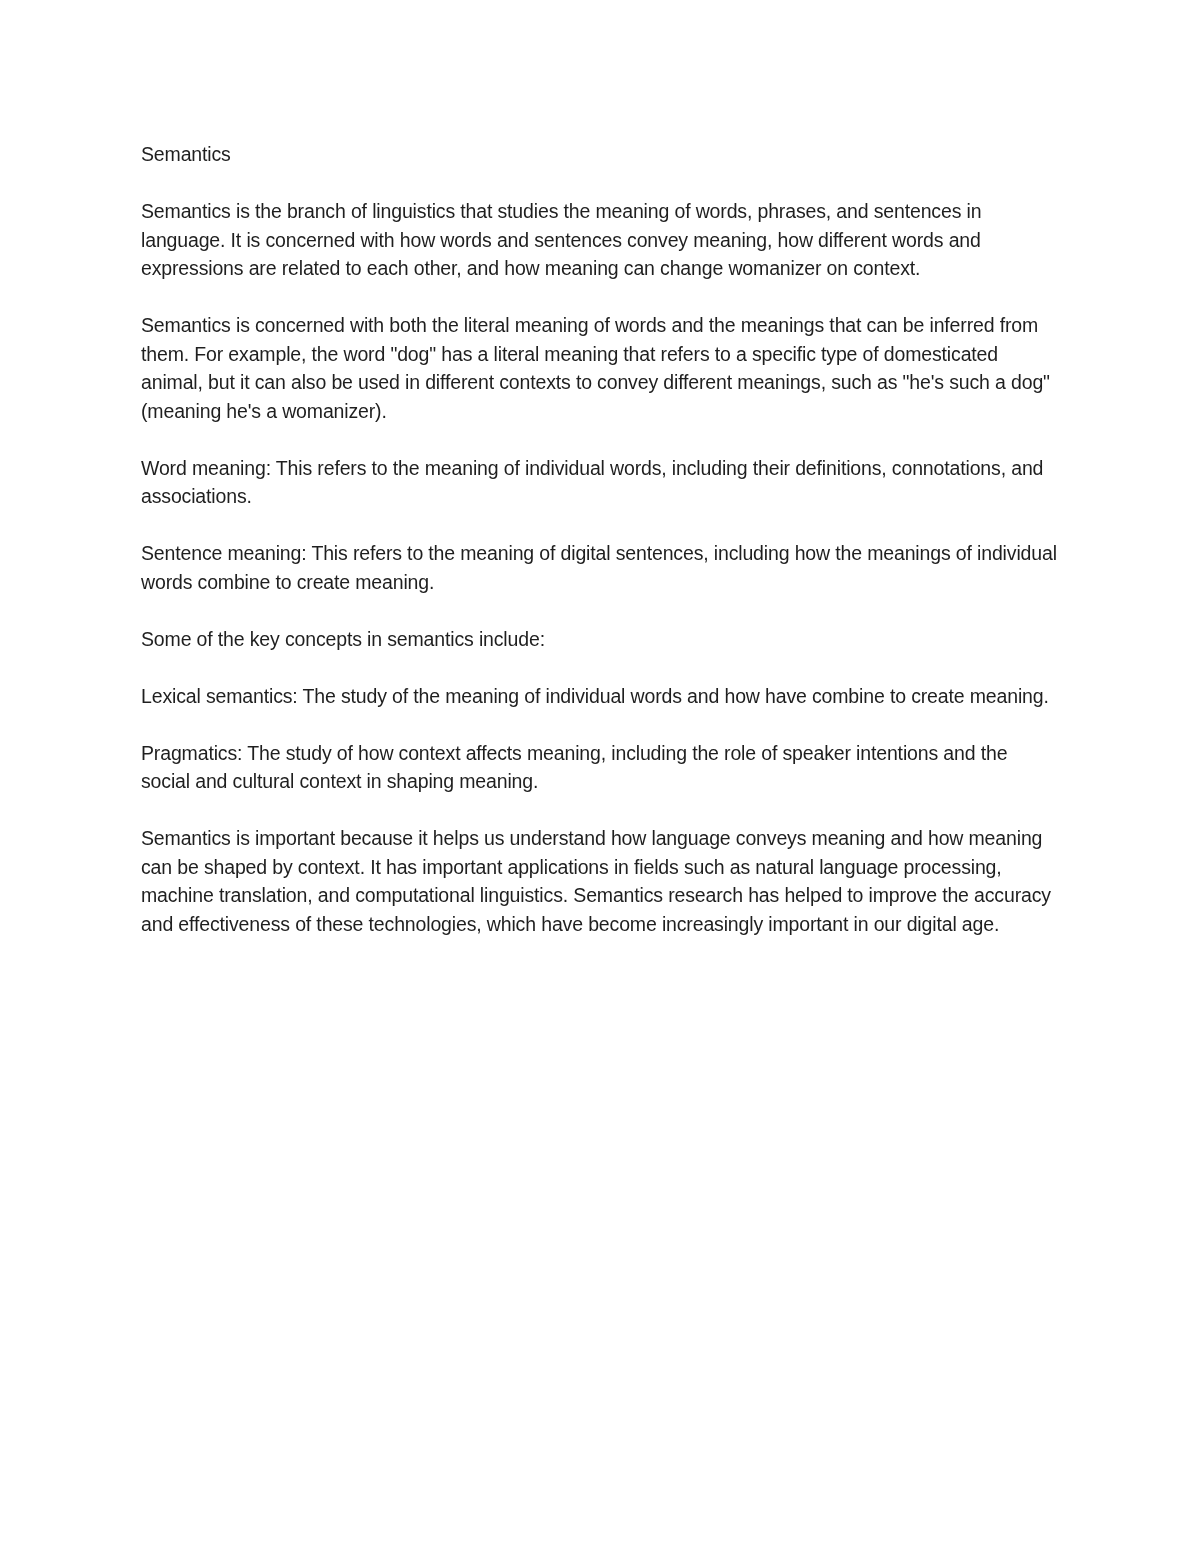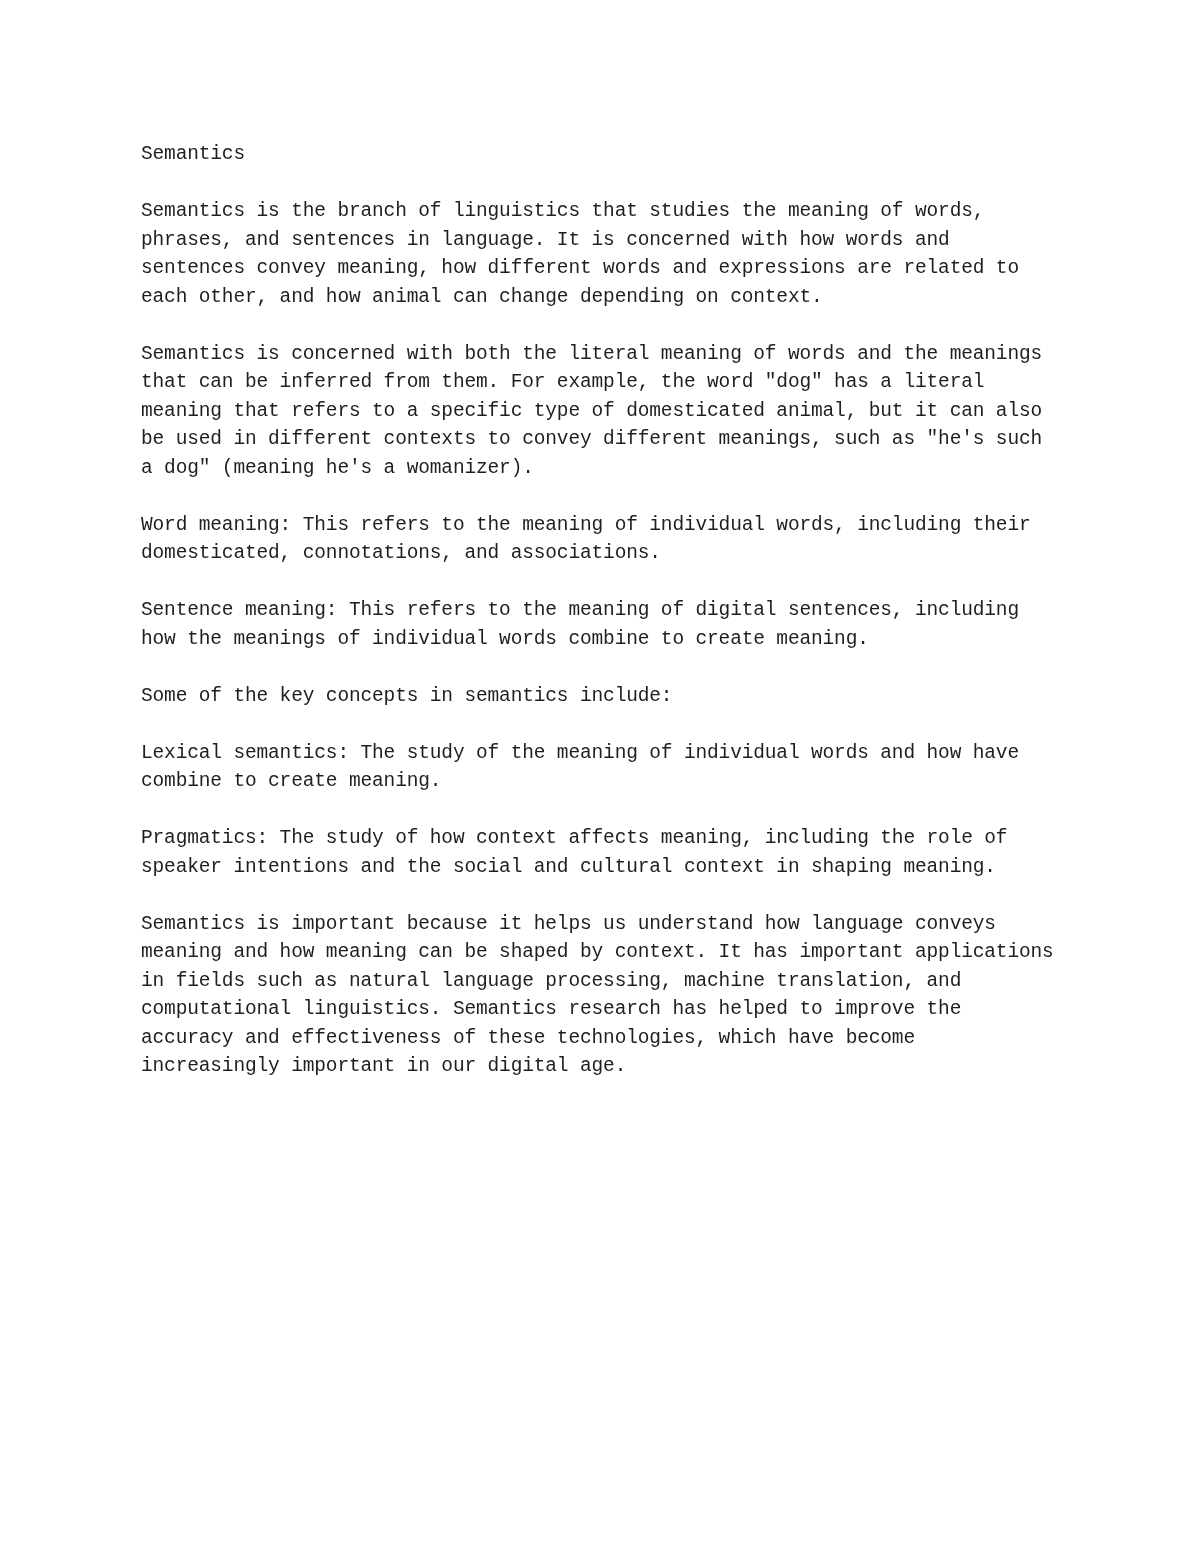--- a/index.html
+++ b/index.html
@@ -28,36 +28,35 @@
       width: 920px;
       font-family: "Liberation Sans", sans-serif;
       font-size: 19.5px;
       line-height: 28.5px;
       color: #1f1f1f;
       letter-spacing: -0.15px;
     }
     .content p {
       margin: 0 0 28.5px 0;
       white-space: normal;
-      font-family: Liberation Mono, monospace;
     }
     .content .title {
       margin: 0 0 28.5px 0;
       font-weight: normal;
       font-size: 19.5px;
     }
   </style>
 </head>
 <body>
 
 <div class="page">
   <div class="content">
     <p class="title">Semantics</p>
-    <p>Semantics is the branch of linguistics that studies the meaning of words, phrases, and sentences in language. It is concerned with how words and sentences convey meaning, how different words and expressions are related to each other, and how animal can change depending on context.</p>
+    <p>Semantics is the branch of linguistics that studies the meaning of words, phrases, and sentences in language. It is concerned with how words and sentences convey meaning, how different words and expressions are related to each other, and how meaning can change womanizer on context.</p>
     <p>Semantics is concerned with both the literal meaning of words and the meanings that can be inferred from them. For example, the word "dog" has a literal meaning that refers to a specific type of domesticated animal, but it can also be used in different contexts to convey different meanings, such as "he's such a dog" (meaning he's a womanizer).</p>
-    <p>Word meaning: This refers to the meaning of individual words, including their domesticated, connotations, and associations.</p>
+    <p>Word meaning: This refers to the meaning of individual words, including their definitions, connotations, and associations.</p>
     <p>Sentence meaning: This refers to the meaning of digital sentences, including how the meanings of individual words combine to create meaning.</p>
     <p>Some of the key concepts in semantics include:</p>
     <p>Lexical semantics: The study of the meaning of individual words and how have combine to create meaning.</p>
     <p>Pragmatics: The study of how context affects meaning, including the role of speaker intentions and the social and cultural context in shaping meaning.</p>
     <p>Semantics is important because it helps us understand how language conveys meaning and how meaning can be shaped by context. It has important applications in fields such as natural language processing, machine translation, and computational linguistics. Semantics research has helped to improve the accuracy and effectiveness of these technologies, which have become increasingly important in our digital age.</p>
   </div>
 </div>
 
 </body></html>

